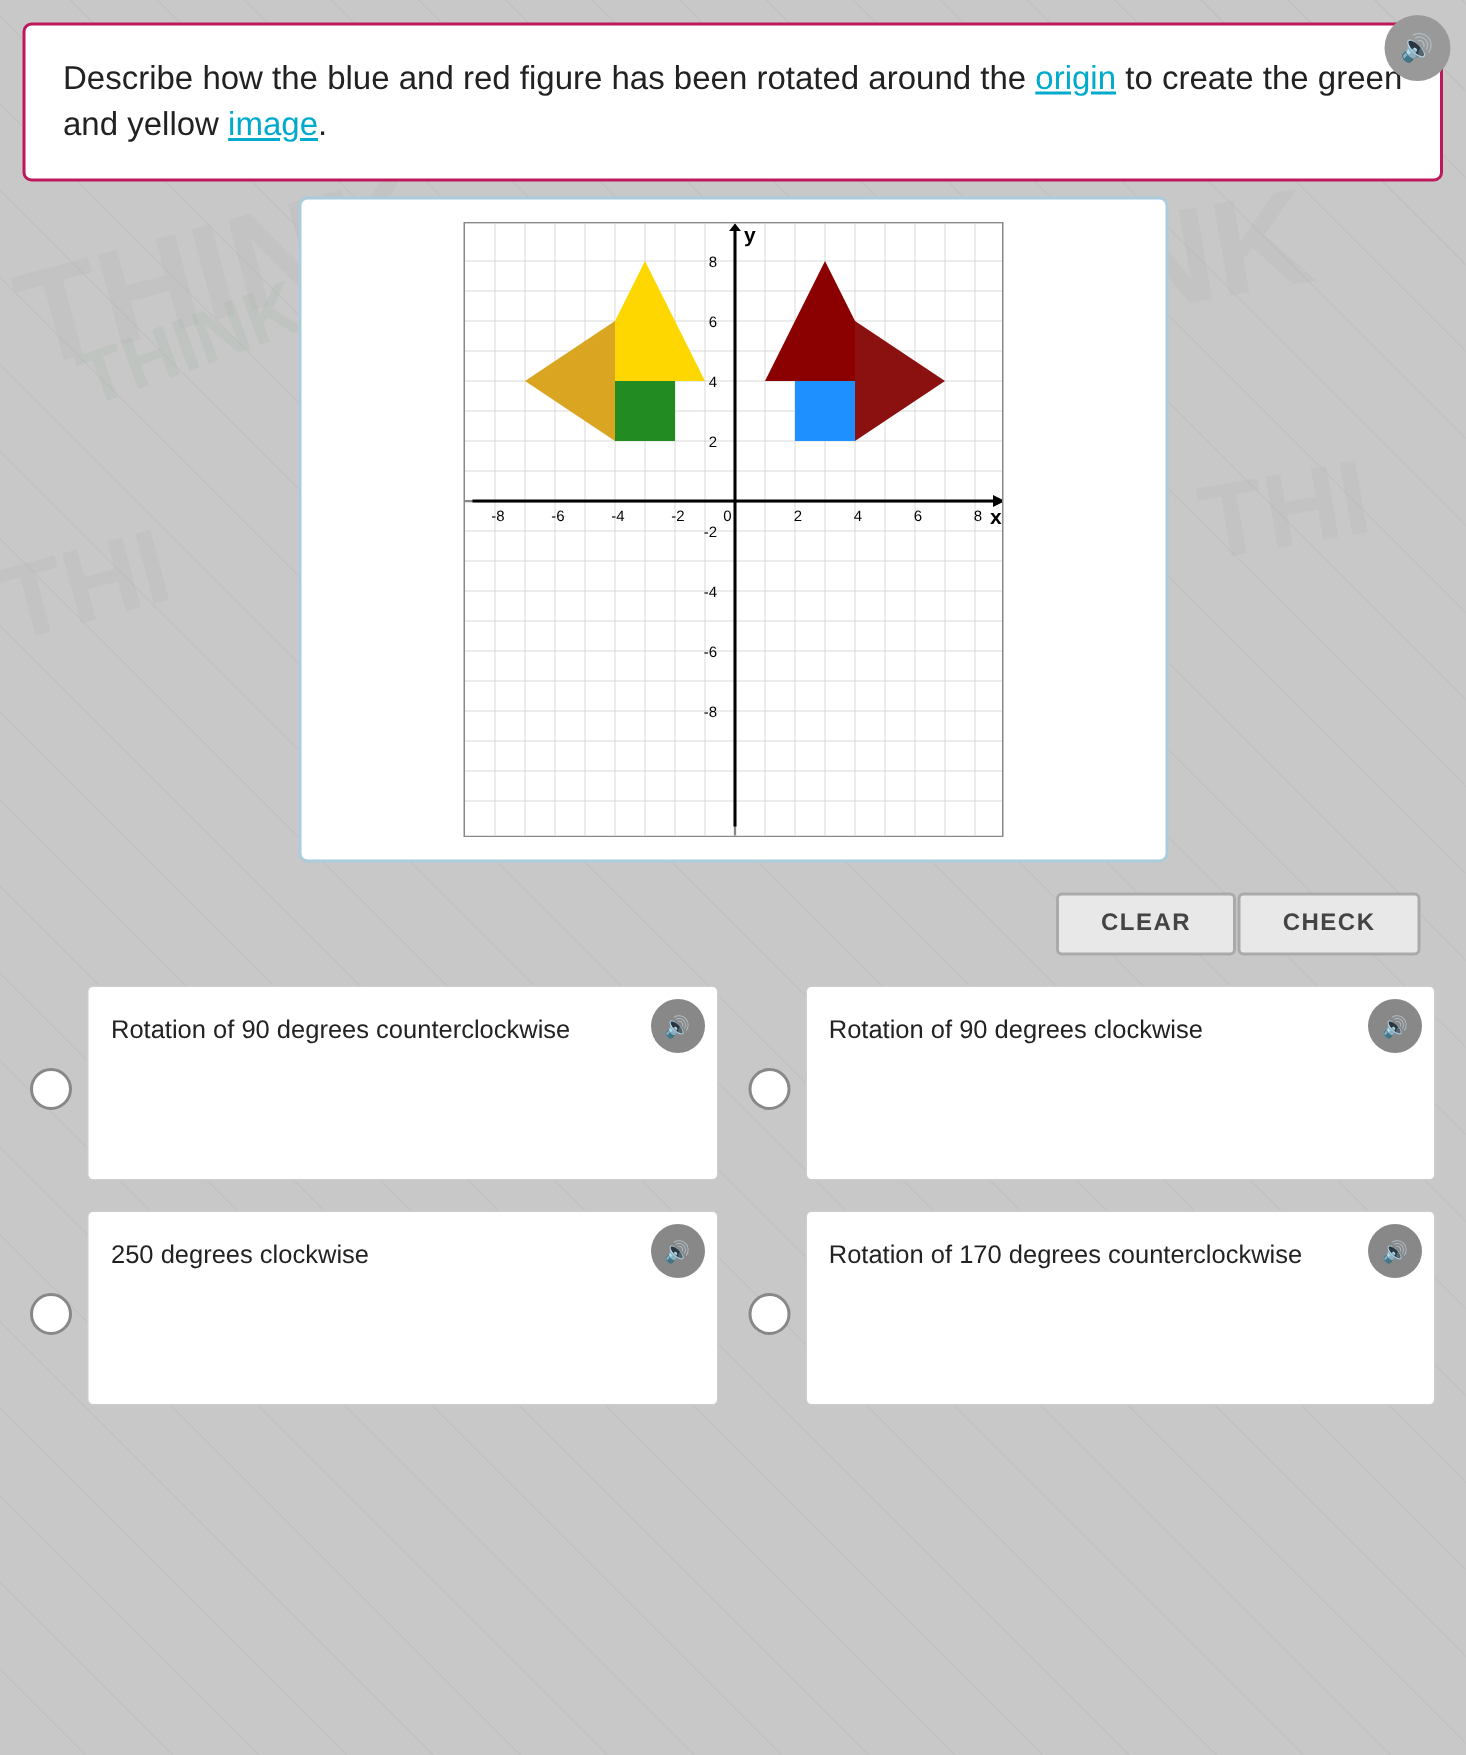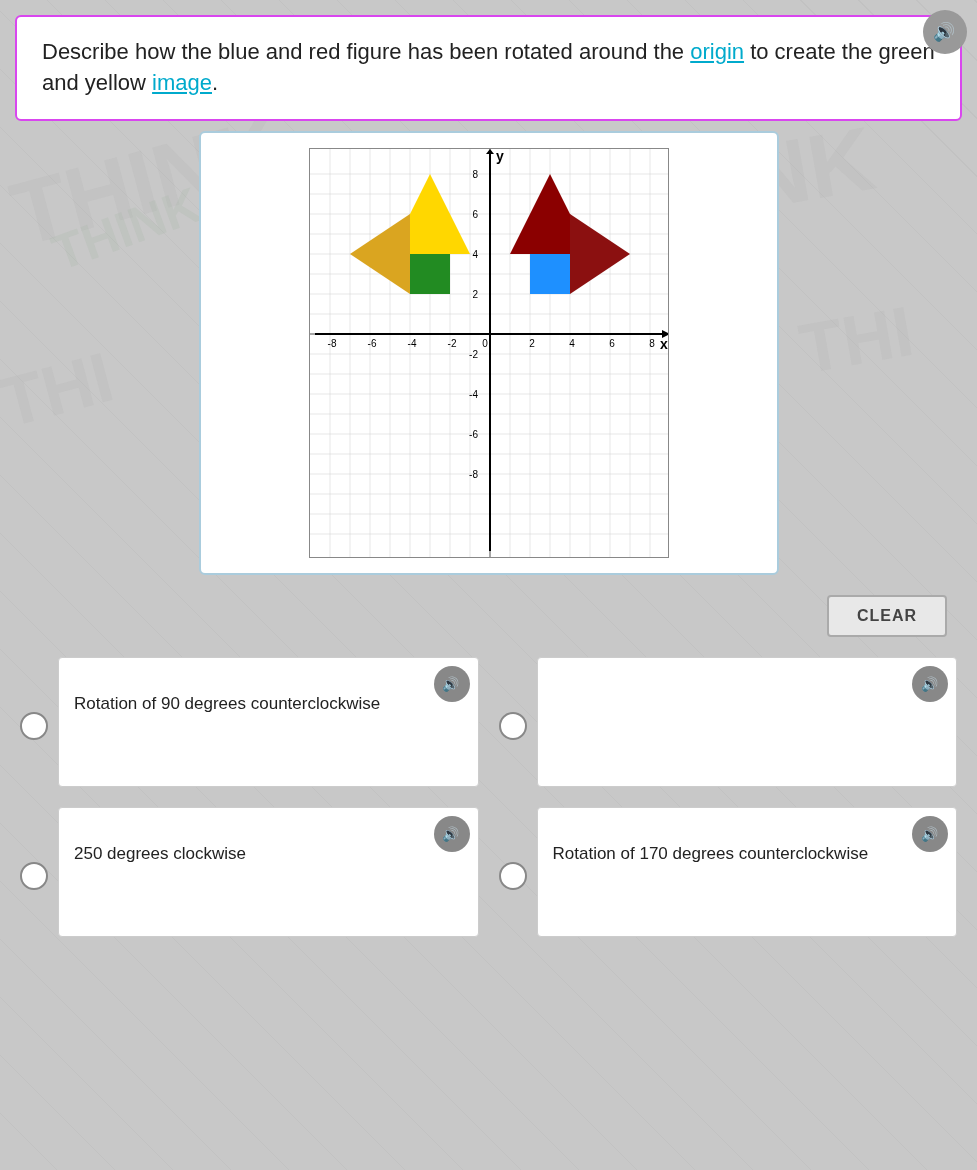--- a/index.html
+++ b/index.html
@@ -29,21 +29,21 @@
       pointer-events: none;
       user-select: none;
       z-index: 0;
     }
 
     
     .question-box {
       position: relative;
       z-index: 1;
       background: white;
-      border: 2px solid #d946ef;
+      border: 2px solid #be185d;
       border-radius: 6px;
       margin: 15px 15px 10px 15px;
       padding: 20px 25px;
       font-size: 22px;
       line-height: 1.4;
       color: #222;
     }
     .question-box a {
       color: #00aacc;
       text-decoration: underline;
@@ -171,21 +171,21 @@
       display: flex;
       align-items: center;
       justify-content: center;
       cursor: pointer;
       color: white;
       font-size: 14px;
       border: none;
     }
 
     .choice-text {
-      margin-top: 19px;
+      margin-top: 2px;
       padding-right: 40px;
     }
 
     
     .watermark-container {
       position: absolute;
       top: 0; left: 0; right: 0; bottom: 0;
       overflow: hidden;
       pointer-events: none;
       z-index: 0;
@@ -299,40 +299,42 @@
       <polygon points="200,105 280,105 240,25" fill="#8B0000"></polygon>
 
       <polygon points="260,65 260,145 320,105" fill="#8B1010"></polygon>
 
     </svg>
   </div>
 </div>
 
 <div class="buttons-row">
   <button class="btn-clear">CLEAR</button>
+  <button class="btn-check">CHECK</button>
 </div>
 
 <div class="choices-grid">
 
   <div class="choice-item">
     <div class="radio-circle"></div>
     <div class="choice-card">
       <button class="choice-sound-btn">
         <span>🔊</span>
       </button>
       <div class="choice-text">Rotation of 90 degrees counterclockwise</div>
     </div>
   </div>
 
   <div class="choice-item">
     <div class="radio-circle"></div>
     <div class="choice-card">
       <button class="choice-sound-btn">
         <span>🔊</span>
       </button>
+      <div class="choice-text">Rotation of 90 degrees clockwise</div>
     </div>
   </div>
 
   <div class="choice-item">
     <div class="radio-circle"></div>
     <div class="choice-card">
       <button class="choice-sound-btn">
         <span>🔊</span>
       </button>
       <div class="choice-text">250 degrees clockwise</div>

